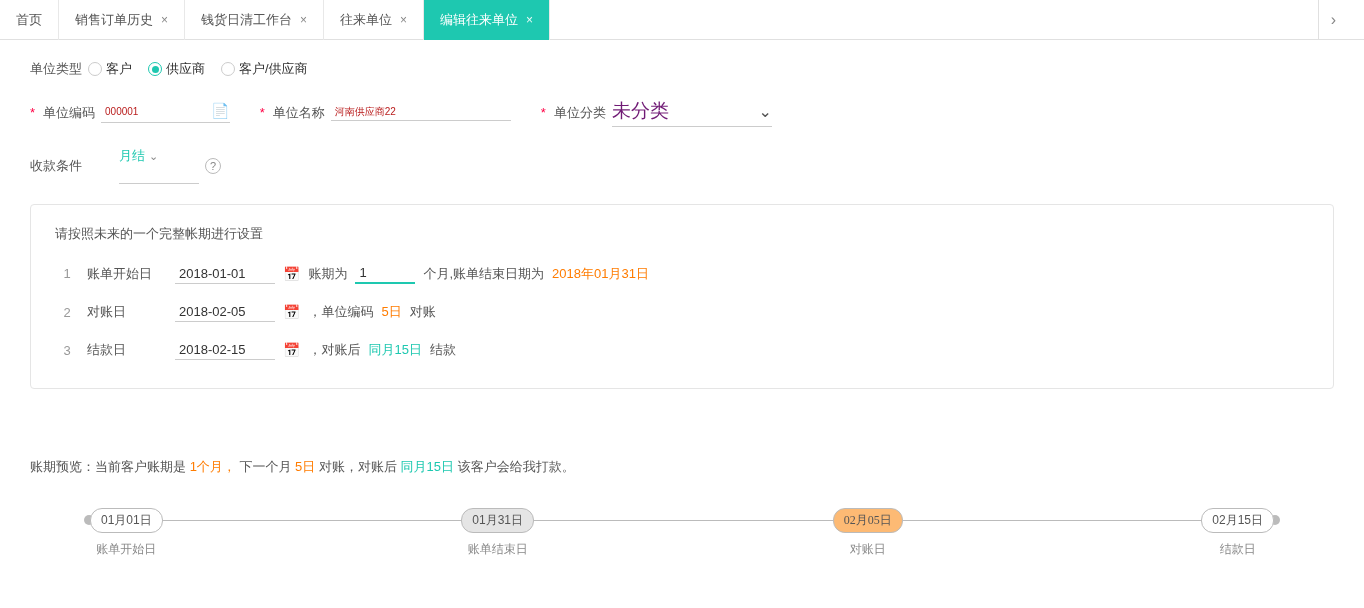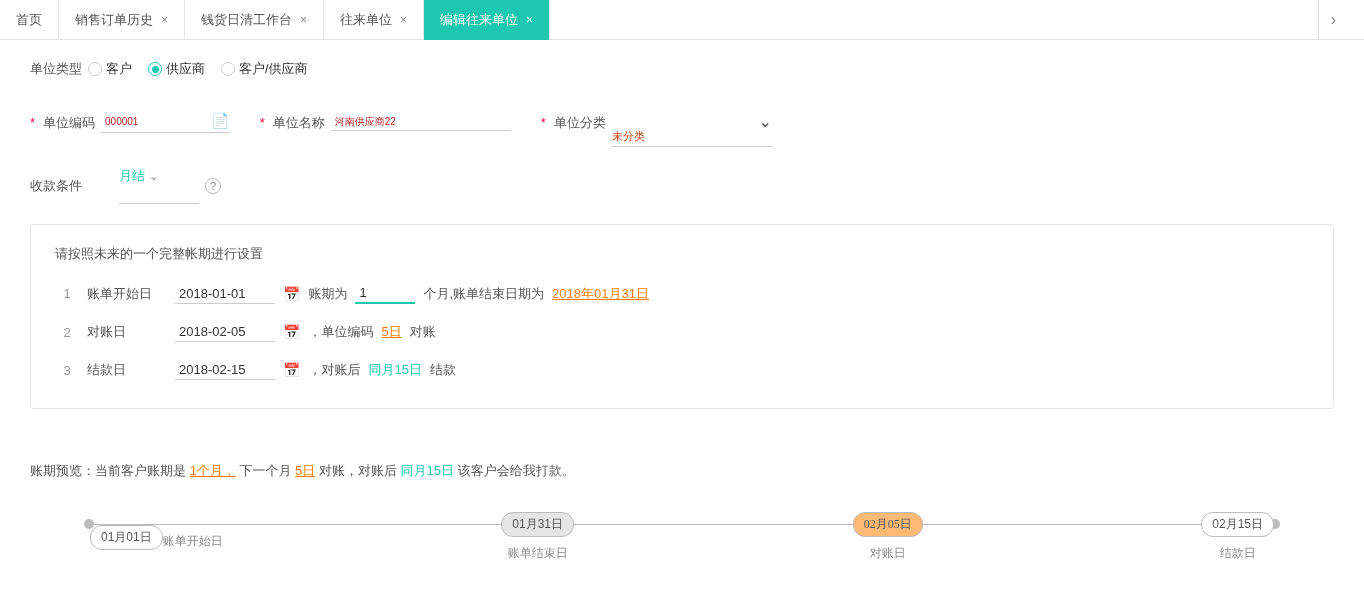--- a/index.html
+++ b/index.html
@@ -121,21 +121,21 @@
     .select-arrow { color: #888; font-size: 11px; }
 
     
     .cal-icon { color: #aaa; font-size: 14px; cursor: pointer; }
 
     
     .section-box {
       border: 1px solid #e5e5e5;
       border-radius: 4px;
       padding: 20px 24px;
-      margin-bottom: 4px;
+      margin-bottom: 20px;
     }
     .section-title {
       font-size: 13px;
       color: #555;
       margin-bottom: 20px;
     }
     .period-num { color: #999; width: 24px; text-align: center; }
     .period-label { color: #555; width: 80px; white-space: nowrap; }
     .period-date-input {
       border: none;
@@ -150,21 +150,21 @@
     .period-months-input {
       border: none;
       border-bottom: 2px solid #1ec8b0;
       outline: none;
       font-size: 13px;
       color: #333;
       background: transparent;
       width: 60px;
       padding: 2px 4px;
     }
-    .highlight-orange { color: #ff7c00; font-weight: 500; text-decoration: underline; }
+    .highlight-orange { color: #ff7c00; font-weight: 500; }
     .highlight-teal { color: #1ec8b0; font-weight: 500; }
     .text-normal { color: #555; }
 
     
     .preview-text {
       font-size: 13px;
       color: #555;
       margin-bottom: 20px;
       line-height: 1.8;
       margin-top: 36px;
@@ -184,21 +184,21 @@
     }
 
     
     .category-wrapper {
       display: flex;
       align-items: center;
       border-bottom: 1px solid #ccc;
       min-width: 150px;
       padding-bottom: 2px;
     }
-    .category-value { color: #c2410c; font-size: 11px; flex: 1; margin-top: 31px; }
+    .category-value { color: #701a75; font-size: 19px; flex: 1; }
     .category-arrow { color: #555; font-size: 16px; }
 
     
     .code-wrapper {
       display: flex;
       align-items: center;
       border-bottom: 1px solid #ccc;
       min-width: 120px;
       padding-bottom: 2px;
     }
@@ -338,21 +338,21 @@
 
     <div style="position:relative; margin: 0 20px; padding: 10px 0 40px 0;">
 
       <div style="position:absolute; top: 22px; left: 40px; right: 40px; height: 1px; background:#bbb;"></div>
 
       <div style="position:absolute; top:17px; left:34px; width:10px; height:10px; border-radius:50%; background:#bbb;"></div>
 
       <div style="position:absolute; top:17px; right:34px; width:10px; height:10px; border-radius:50%; background:#bbb;"></div>
 
       <div style="display:flex; justify-content:space-between; padding: 0 40px; position:relative;">
-        <div style="display:flex;flex-direction:row;align-items:center;">
+        <div style="display:flex;flex-direction:column;align-items:center;">
           <div style="border:1px solid #bbb; border-radius:12px; background:#fff; padding:3px 10px; font-size:12px; color:#555; z-index:1; position:relative;">01月01日</div>
           <div style="font-size:12px;color:#888;margin-top:8px;">账单开始日</div>
         </div>
         <div style="display:flex;flex-direction:column;align-items:center;">
           <div style="border:1px solid #bbb; border-radius:12px; background:#e5e5e5; padding:3px 10px; font-size:12px; color:#555; z-index:1; position:relative;">01月31日</div>
           <div style="font-size:12px;color:#888;margin-top:8px;">账单结束日</div>
         </div>
         <div style="display:flex;flex-direction:column;align-items:center;">
           <div style="border:1px solid #bbb; border-radius:12px; background:#fdba74; padding:3px 10px; font-size:12px; color:#555; z-index:1; position:relative;font-family:Liberation Serif, serif;">02月05日</div>
           <div style="font-size:12px;color:#888;margin-top:8px;">对账日</div>

